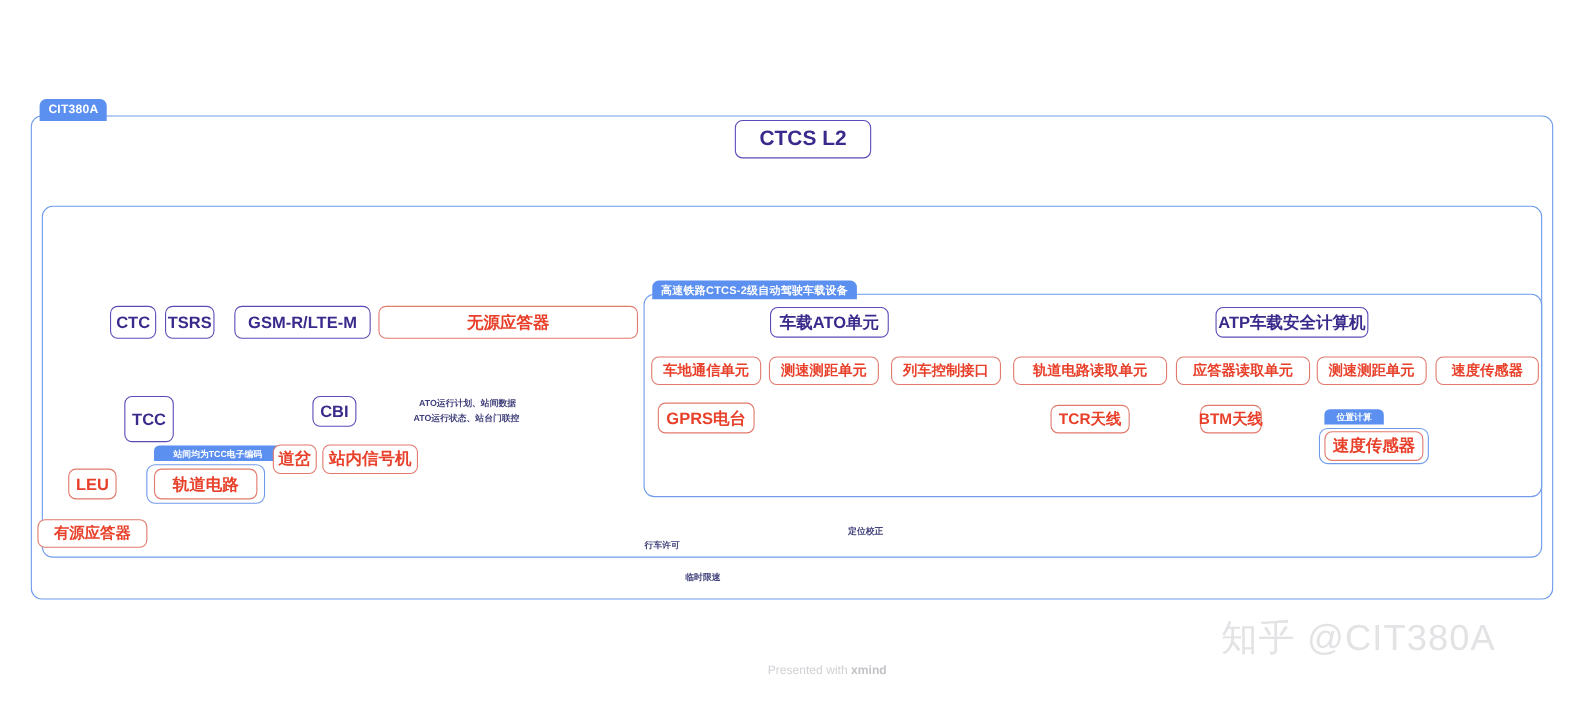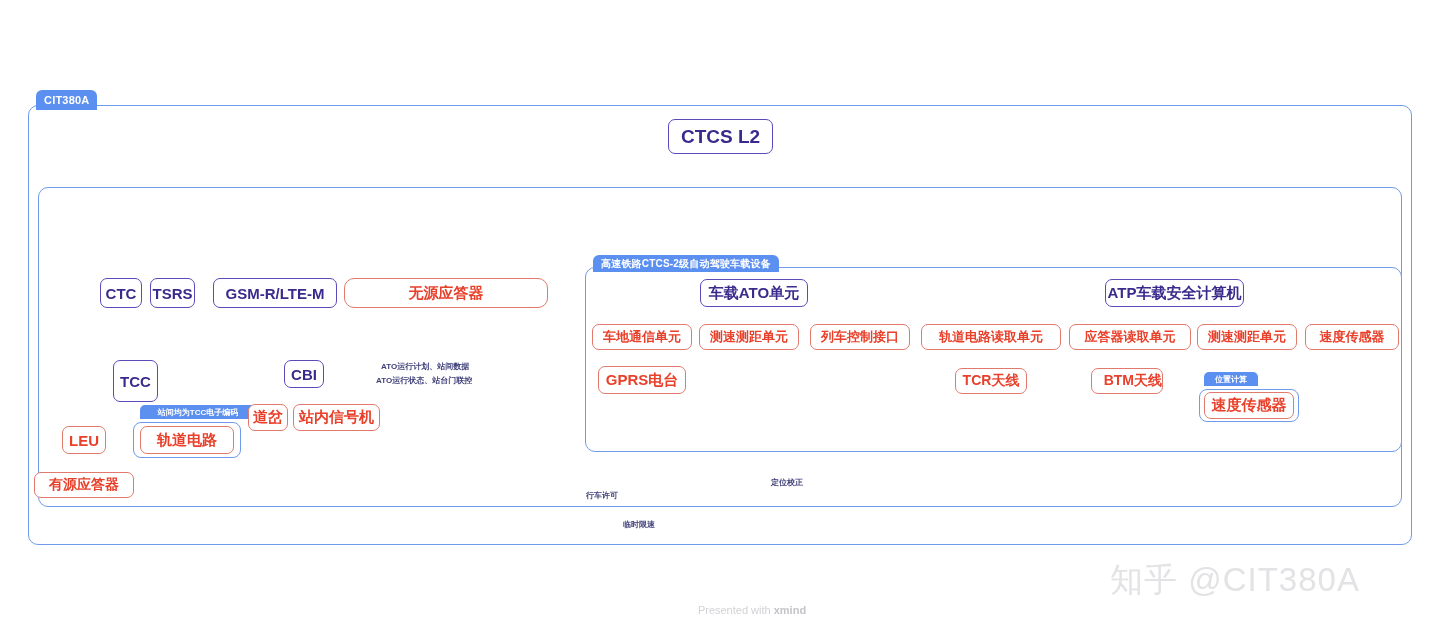--- a/index.html
+++ b/index.html
@@ -149,36 +149,36 @@
     <span>CIT380A</span>
   </div>
 
   <div class="panel lvl1" style="left:38px;top:187px;width:1364px;height:320px;"></div>
 
   <div class="panel lvl2" style="left:585px;top:267px;width:817px;height:185px;"></div>
   <div class="panel-tab" style="left:593px;top:255px;height:17px;font-size:10px;">
     <span>高速铁路CTCS-2级自动驾驶车载设备</span>
   </div>
 
-  <div class="node purple" style="left:668px;top:119px;width:105px;height:35px;font-size:19px;border-width:1.6px;">
+  <div class="node purple" style="left:668px;top:109px;width:124px;height:35px;font-size:19px;border-width:1.6px;">
     <span>CTCS L2</span>
   </div>
 
 
   <div class="node purple" style="left:100px;top:278px;width:42px;height:30px;font-size:15px;">
     <span>CTC</span>
   </div>
   <div class="node purple" style="left:150px;top:278px;width:45px;height:30px;font-size:15px;">
     <span>TSRS</span>
   </div>
   <div class="node purple" style="left:213px;top:278px;width:124px;height:30px;font-size:15px;">
     <span>GSM-R/LTE-M</span>
   </div>
 
-  <div class="node red" style="left:344px;top:278px;width:204px;height:30px;font-size:15px;border-radius:10px;">
+  <div class="node red" style="left:344px;top:278px;width:236px;height:30px;font-size:15px;">
     <span>无源应答器</span>
   </div>
 
   <div class="node purple" style="left:113px;top:360px;width:45px;height:42px;font-size:15px;">
     <span>TCC</span>
   </div>
   <div class="node purple" style="left:284px;top:360px;width:40px;height:28px;font-size:15px;">
     <span>CBI</span>
   </div>
 
@@ -234,21 +234,21 @@
   <div class="node red" style="left:1197px;top:324px;width:100px;height:26px;font-size:13px;">
     <span>测速测距单元</span>
   </div>
   <div class="node red" style="left:1305px;top:324px;width:94px;height:26px;font-size:13px;">
     <span>速度传感器</span>
   </div>
 
   <div class="node red" style="left:955px;top:368px;width:72px;height:26px;font-size:14px;">
     <span>TCR天线</span>
   </div>
-  <div class="node red" style="left:1091px;top:368px;width:72px;height:26px;font-size:14px;justify-content:flex-end;">
+  <div class="node red" style="left:1091px;top:368px;width:56px;height:26px;font-size:14px;">
     <span>BTM天线</span>
   </div>
 
   <div class="badge-wrap" style="left:1199px;top:389px;width:100px;height:33px;border-color:#6f9bea;"></div>
   <div class="badge" style="left:1204px;top:372px;height:14px;width:54px;font-size:8px;">
     <span>位置计算</span>
   </div>
   <div class="node red" style="left:1204px;top:392px;width:90px;height:27px;font-size:15px;">
     <span>速度传感器</span>
   </div>

